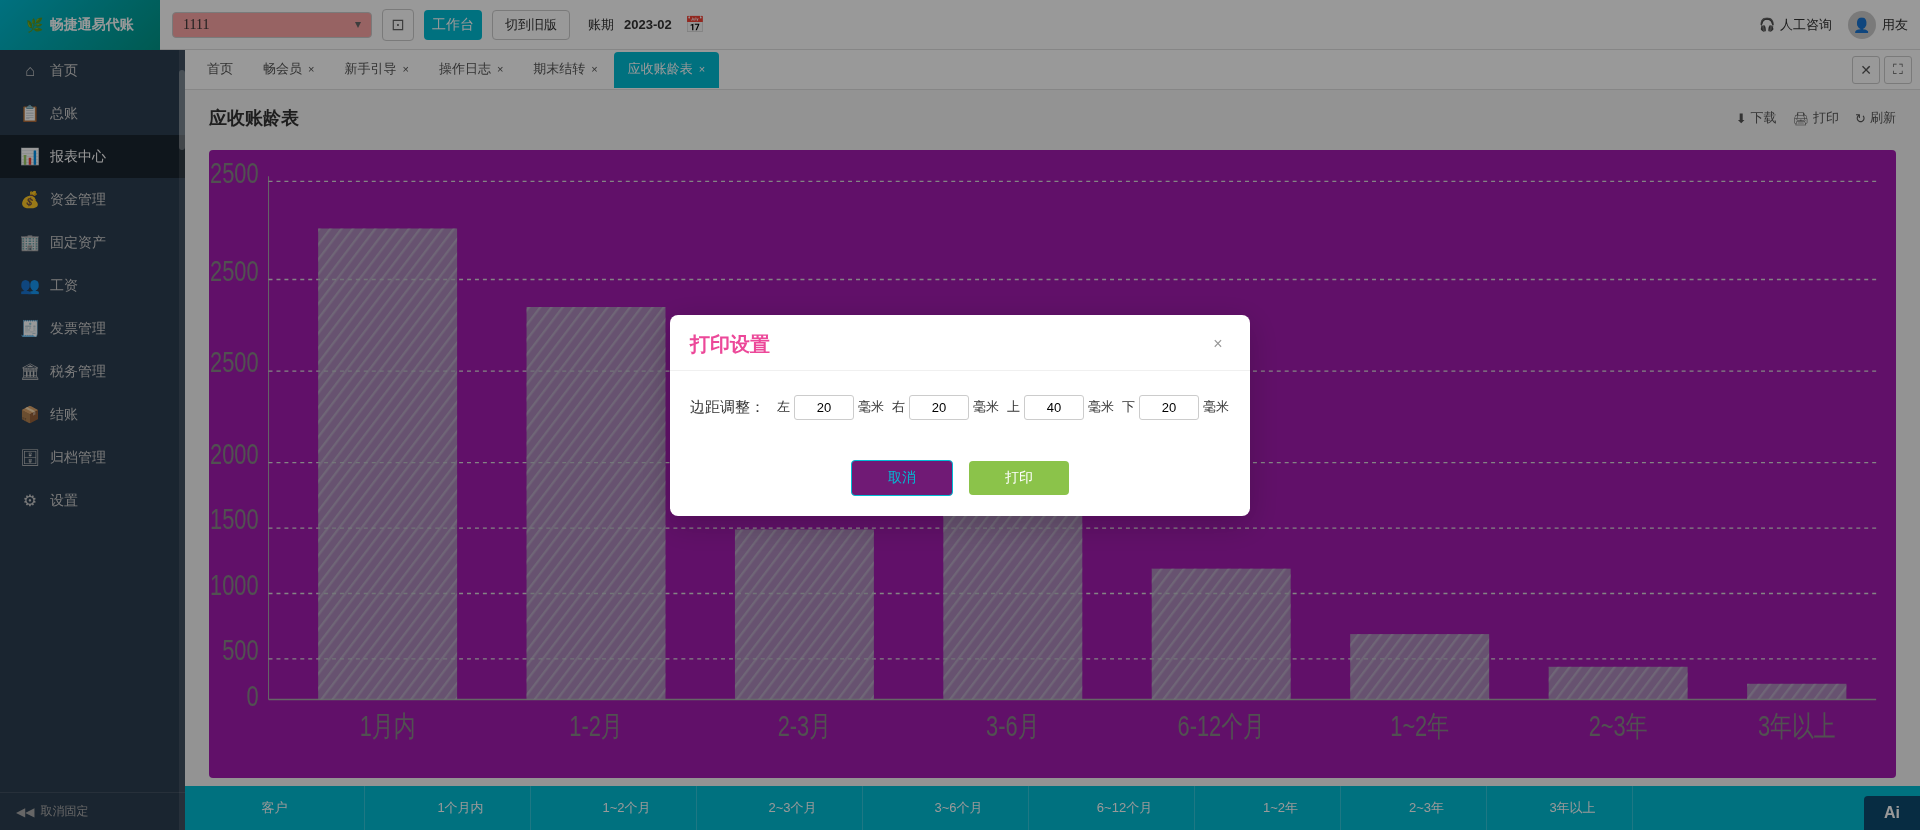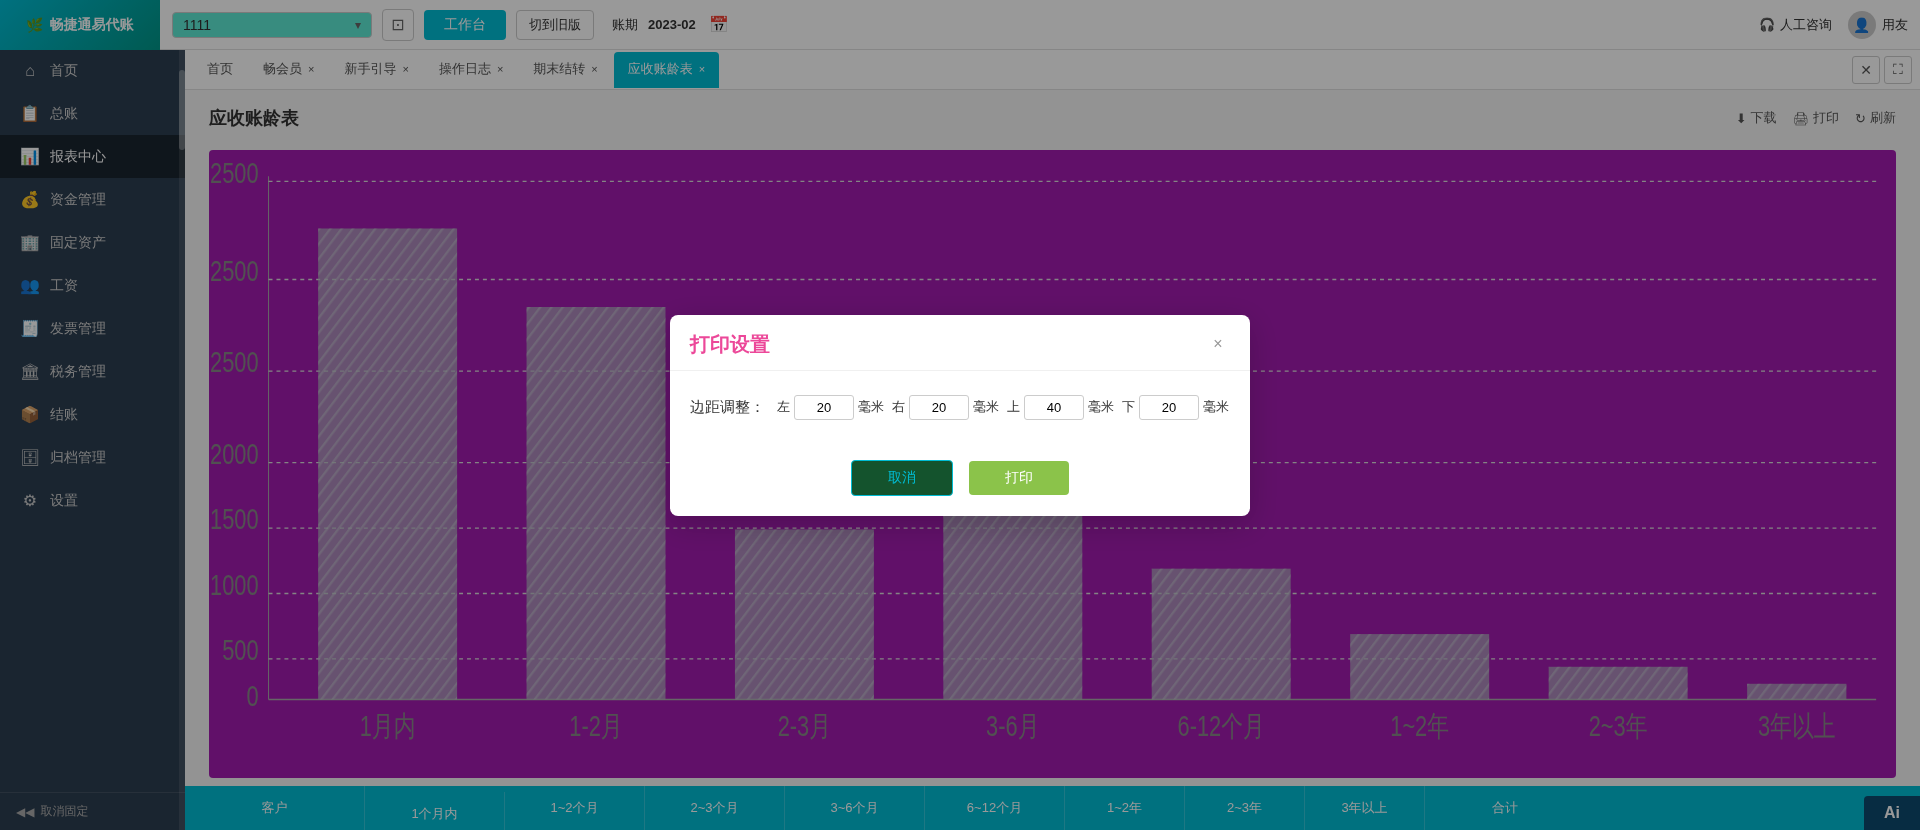--- a/index.html
+++ b/index.html
@@ -28,37 +28,38 @@
       font-weight: bold;
       gap: 6px;
     }
     .company-select {
       display: flex; align-items: center; gap: 6px;
       border: 1px solid #ccc;
       border-radius: 4px;
       padding: 4px 10px;
       min-width: 200px;
       cursor: pointer;
-      background: #5eead4;
+      background: #fca5a5;
+      font-family: Liberation Serif, serif;
     }
     .company-name { font-size: 14px; color: #333; flex: 1; }
     .chevron-icon { color: #666; font-size: 12px; }
     .copy-icon {
       width: 32px; height: 32px;
       border: 1px solid #ccc;
       border-radius: 4px;
       display: flex; align-items: center; justify-content: center;
       cursor: pointer; color: #666; font-size: 16px;
     }
     .workbench-btn {
       background: #00bcd4;
       color: #fff;
       border: none;
       border-radius: 4px;
-      padding: 6px 20px;
+      padding: 6px 8px;
       font-size: 14px;
       cursor: pointer;
     }
     .switch-btn {
       border: 1px solid #ccc;
       border-radius: 4px;
       padding: 5px 12px;
       font-size: 13px;
       cursor: pointer;
       background: #fff;
@@ -220,21 +221,22 @@
       margin: 8px 24px;
       border-radius: 4px;
       overflow: hidden;
     }
 
     
     .table-header {
       height: 44px;
       background: #00bcd4;
       display: flex;
-      align-items: flex-start;
+      align-items: flex-end;
+      gap: 26px;
     }
     .table-col {
       color: #fff;
       font-size: 13px;
       text-align: center;
       padding: 0 8px;
       border-right: 1px solid rgba(255,255,255,0.2);
       height: 100%;
       display: flex; align-items: center; justify-content: center;
     }
@@ -286,21 +288,21 @@
       outline: none;
     }
     .margin-unit { font-size: 13px; color: #333; }
     .dialog-footer {
       display: flex; align-items: center; justify-content: center;
       gap: 16px;
       padding: 16px 20px 20px;
     }
     .btn-cancel {
       border: 1px solid #00bcd4;
-      background: #14532d;
+      background: #701a75;
       color: #00bcd4;
       border-radius: 4px;
       padding: 8px 36px;
       font-size: 14px;
       cursor: pointer;
     }
     .btn-print {
       border: none;
       background: #8bc34a;
       color: #fff;
@@ -550,21 +552,20 @@
         <div class="table-header">
           <div class="table-col" style="width:180px;">客户</div>
           <div class="table-col" style="width:140px;margin-top:6px;">1个月内</div>
           <div class="table-col" style="width:140px;">1~2个月</div>
           <div class="table-col" style="width:140px;">2~3个月</div>
           <div class="table-col" style="width:140px;">3~6个月</div>
           <div class="table-col" style="width:140px;">6~12个月</div>
           <div class="table-col" style="width:120px;">1~2年</div>
           <div class="table-col" style="width:120px;">2~3年</div>
           <div class="table-col" style="width:120px;">3年以上</div>
-          <div class="table-col" style="width:160px; border-right:none;">合计</div>
         </div>
       </div>
     </div>
   </div>
 </div>
 
 <div class="overlay">
   <div class="dialog">
     <div class="dialog-header">
       <span class="dialog-title">打印设置</span>

